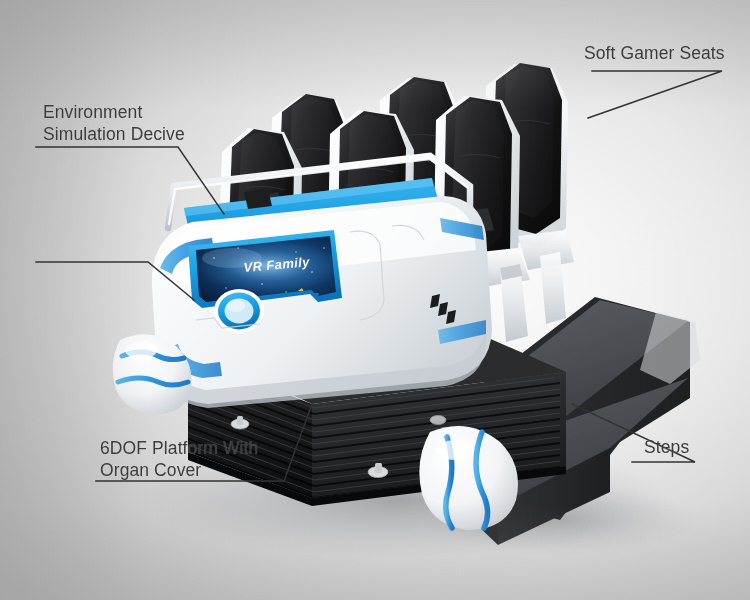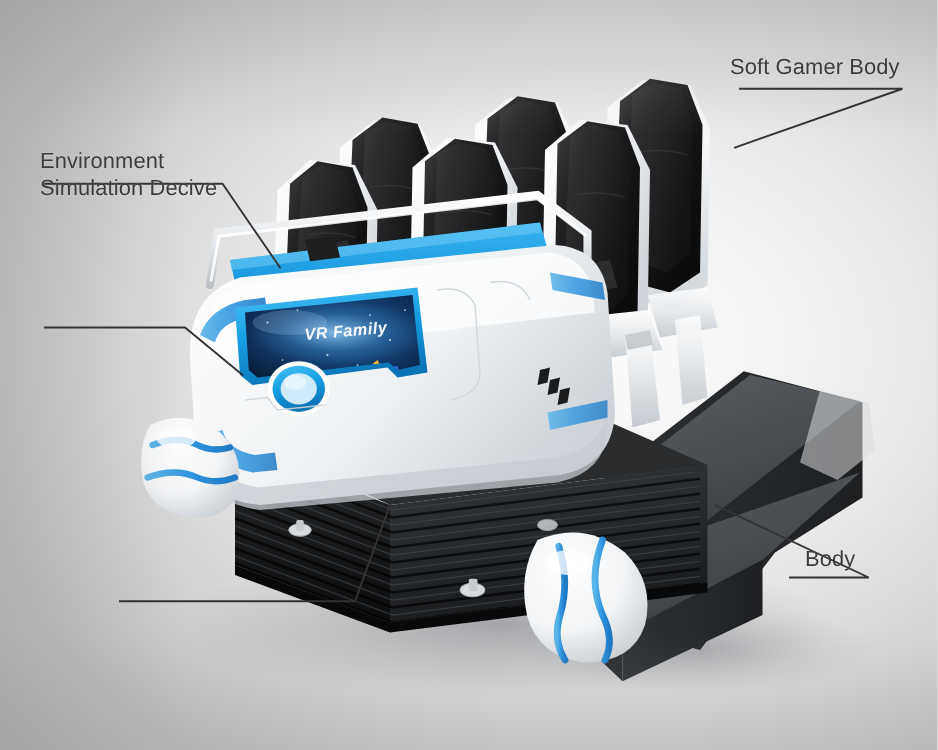--- a/index.html
+++ b/index.html
@@ -44,21 +44,21 @@
     position: absolute;
     color: #3b3b3b;
     font-size: 17.5px;
     line-height: 1.28;
     letter-spacing: 0.1px;
     white-space: pre-line;
     text-shadow: 0 0 1px rgba(255,255,255,0.35);
   }
   .callout.right-al { text-align: left; }
 
-  #callout-environment { left: 32px;  top: 101px; margin-top: 16px; }
+  #callout-environment { left: 43px;  top: 101px; }
   #callout-multilight  { left: 36px;  top: 216px; }
   #callout-seats       { left: 584px; top: 42px;  }
   #callout-platform    { left: 100px; top: 437px; }
   #callout-steps       { left: 644px; top: 436px; }
 
   .leader-layer { position: absolute; inset: 0; pointer-events: none; }
 </style>
 </head>
 <body>
 
@@ -419,18 +419,20 @@
         <path d="M96,481 L284,481 L312,404"></path>
         <path d="M632,462 L695,462 L572,404"></path>
       </g>
     </svg>
   </div>
 
   <div class="callout" id="callout-environment">Environment
 Simulation Decive</div>
 
 
-  <div class="callout right-al" id="callout-seats">Soft Gamer Body</div>
-
-
-  <div class="callout" id="callout-steps">Body</div>
+  <div class="callout right-al" id="callout-seats">Soft Gamer Seats</div>
+
+  <div class="callout" id="callout-platform">6DOF Platform With
+Organ Cover</div>
+
+  <div class="callout" id="callout-steps">Steps</div>
 
 </div>
 
 </body></html>

